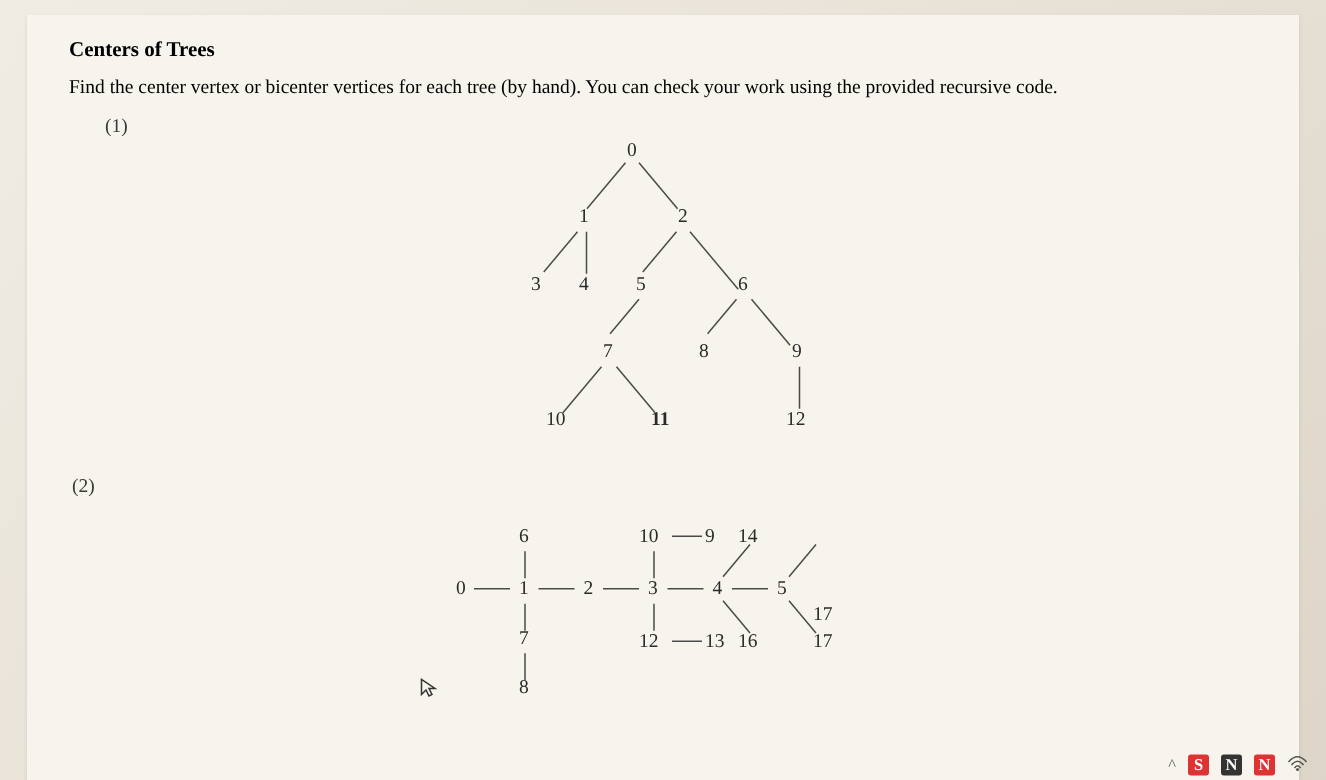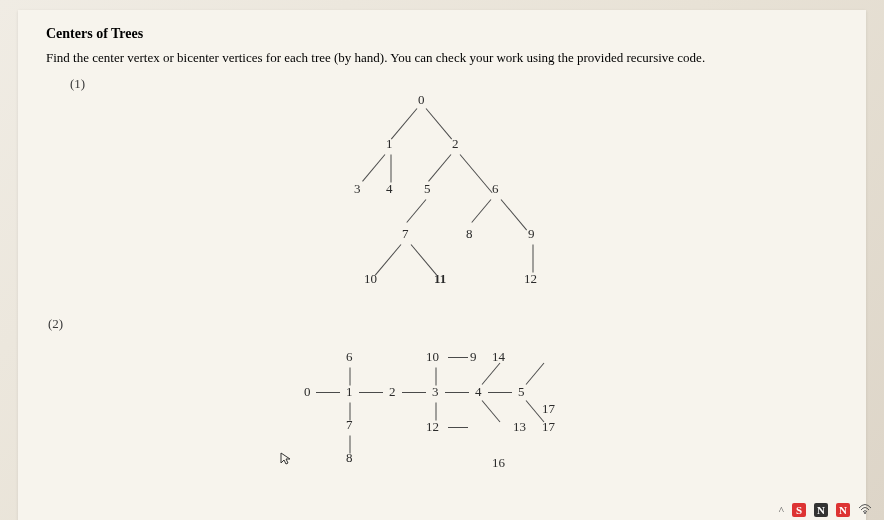--- a/index.html
+++ b/index.html
@@ -174,24 +174,24 @@
     <span class="node" style="left:343px; top:52px;">2</span>
     <span class="node" style="left:386px; top:52px;">3</span>
     <span class="node" style="left:429px; top:52px;">4</span>
     <span class="node" style="left:472px; top:52px;">5</span>
     <span class="node" style="left:300px; top:17px;">6</span>
     <span class="node" style="left:300px; top:85px;">7</span>
     <span class="node" style="left:300px; top:118px;">8</span>
     <span class="node" style="left:424px; top:17px;">9</span>
     <span class="node" style="left:380px; top:17px;">10</span>
     <span class="node" style="left:380px; top:87px;">12</span>
-    <span class="node" style="left:424px; top:87px;margin-left:43px;">13</span>
+    <span class="node" style="left:424px; top:87px;">13</span>
     <span class="node" style="left:446px; top:17px;">14</span>
     <span class="node" style="left:496px; top:87px;">17</span>
-    <span class="node" style="left:446px; top:87px;margin-top:36px;">16</span>
+    <span class="node" style="left:446px; top:87px;">16</span>
     <span class="node" style="left:496px; top:33px;margin-top:36px;">17</span>
 
     <span class="cursor" style="left:234px; top:120px;">
       <svg width="12" height="14" viewBox="0 0 12 14">
           <path d="M1 1 L1 11 L4 8 L6 12 L8 11 L6 7 L10 7 Z" fill="none" stroke="#333" stroke-width="1"></path>
         </svg>
     </span>
   </div>
 </div>
 

